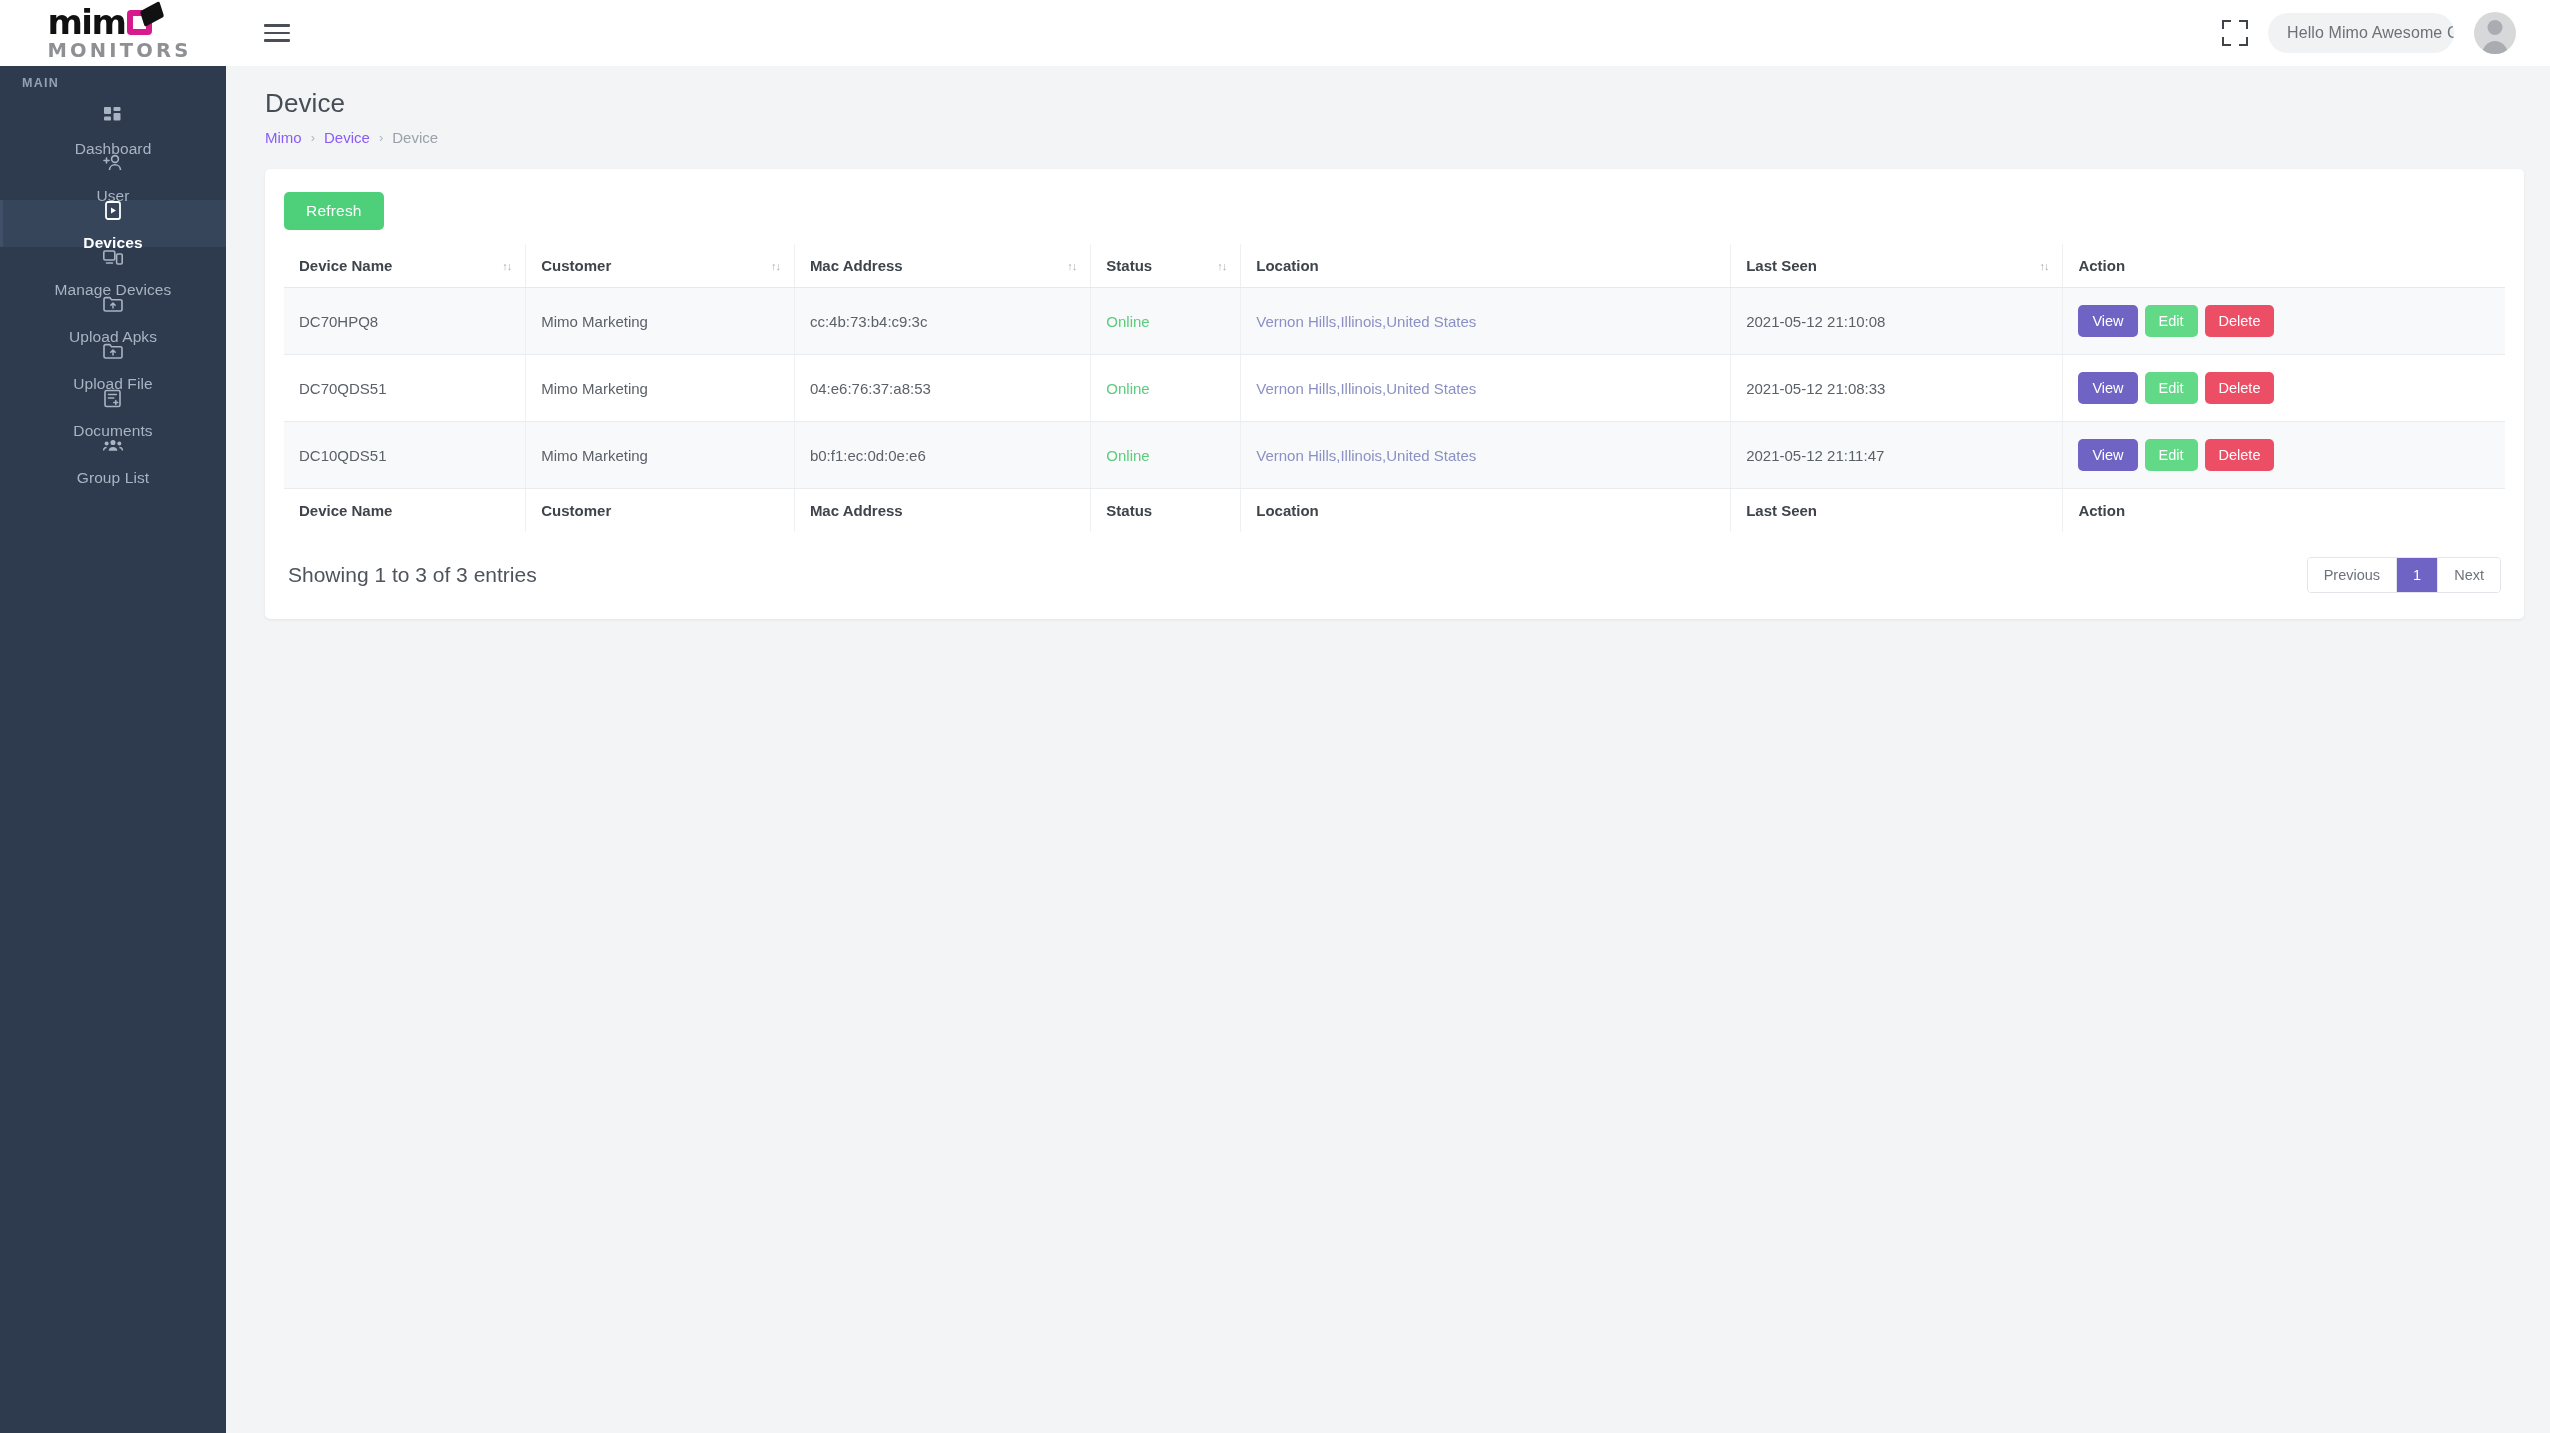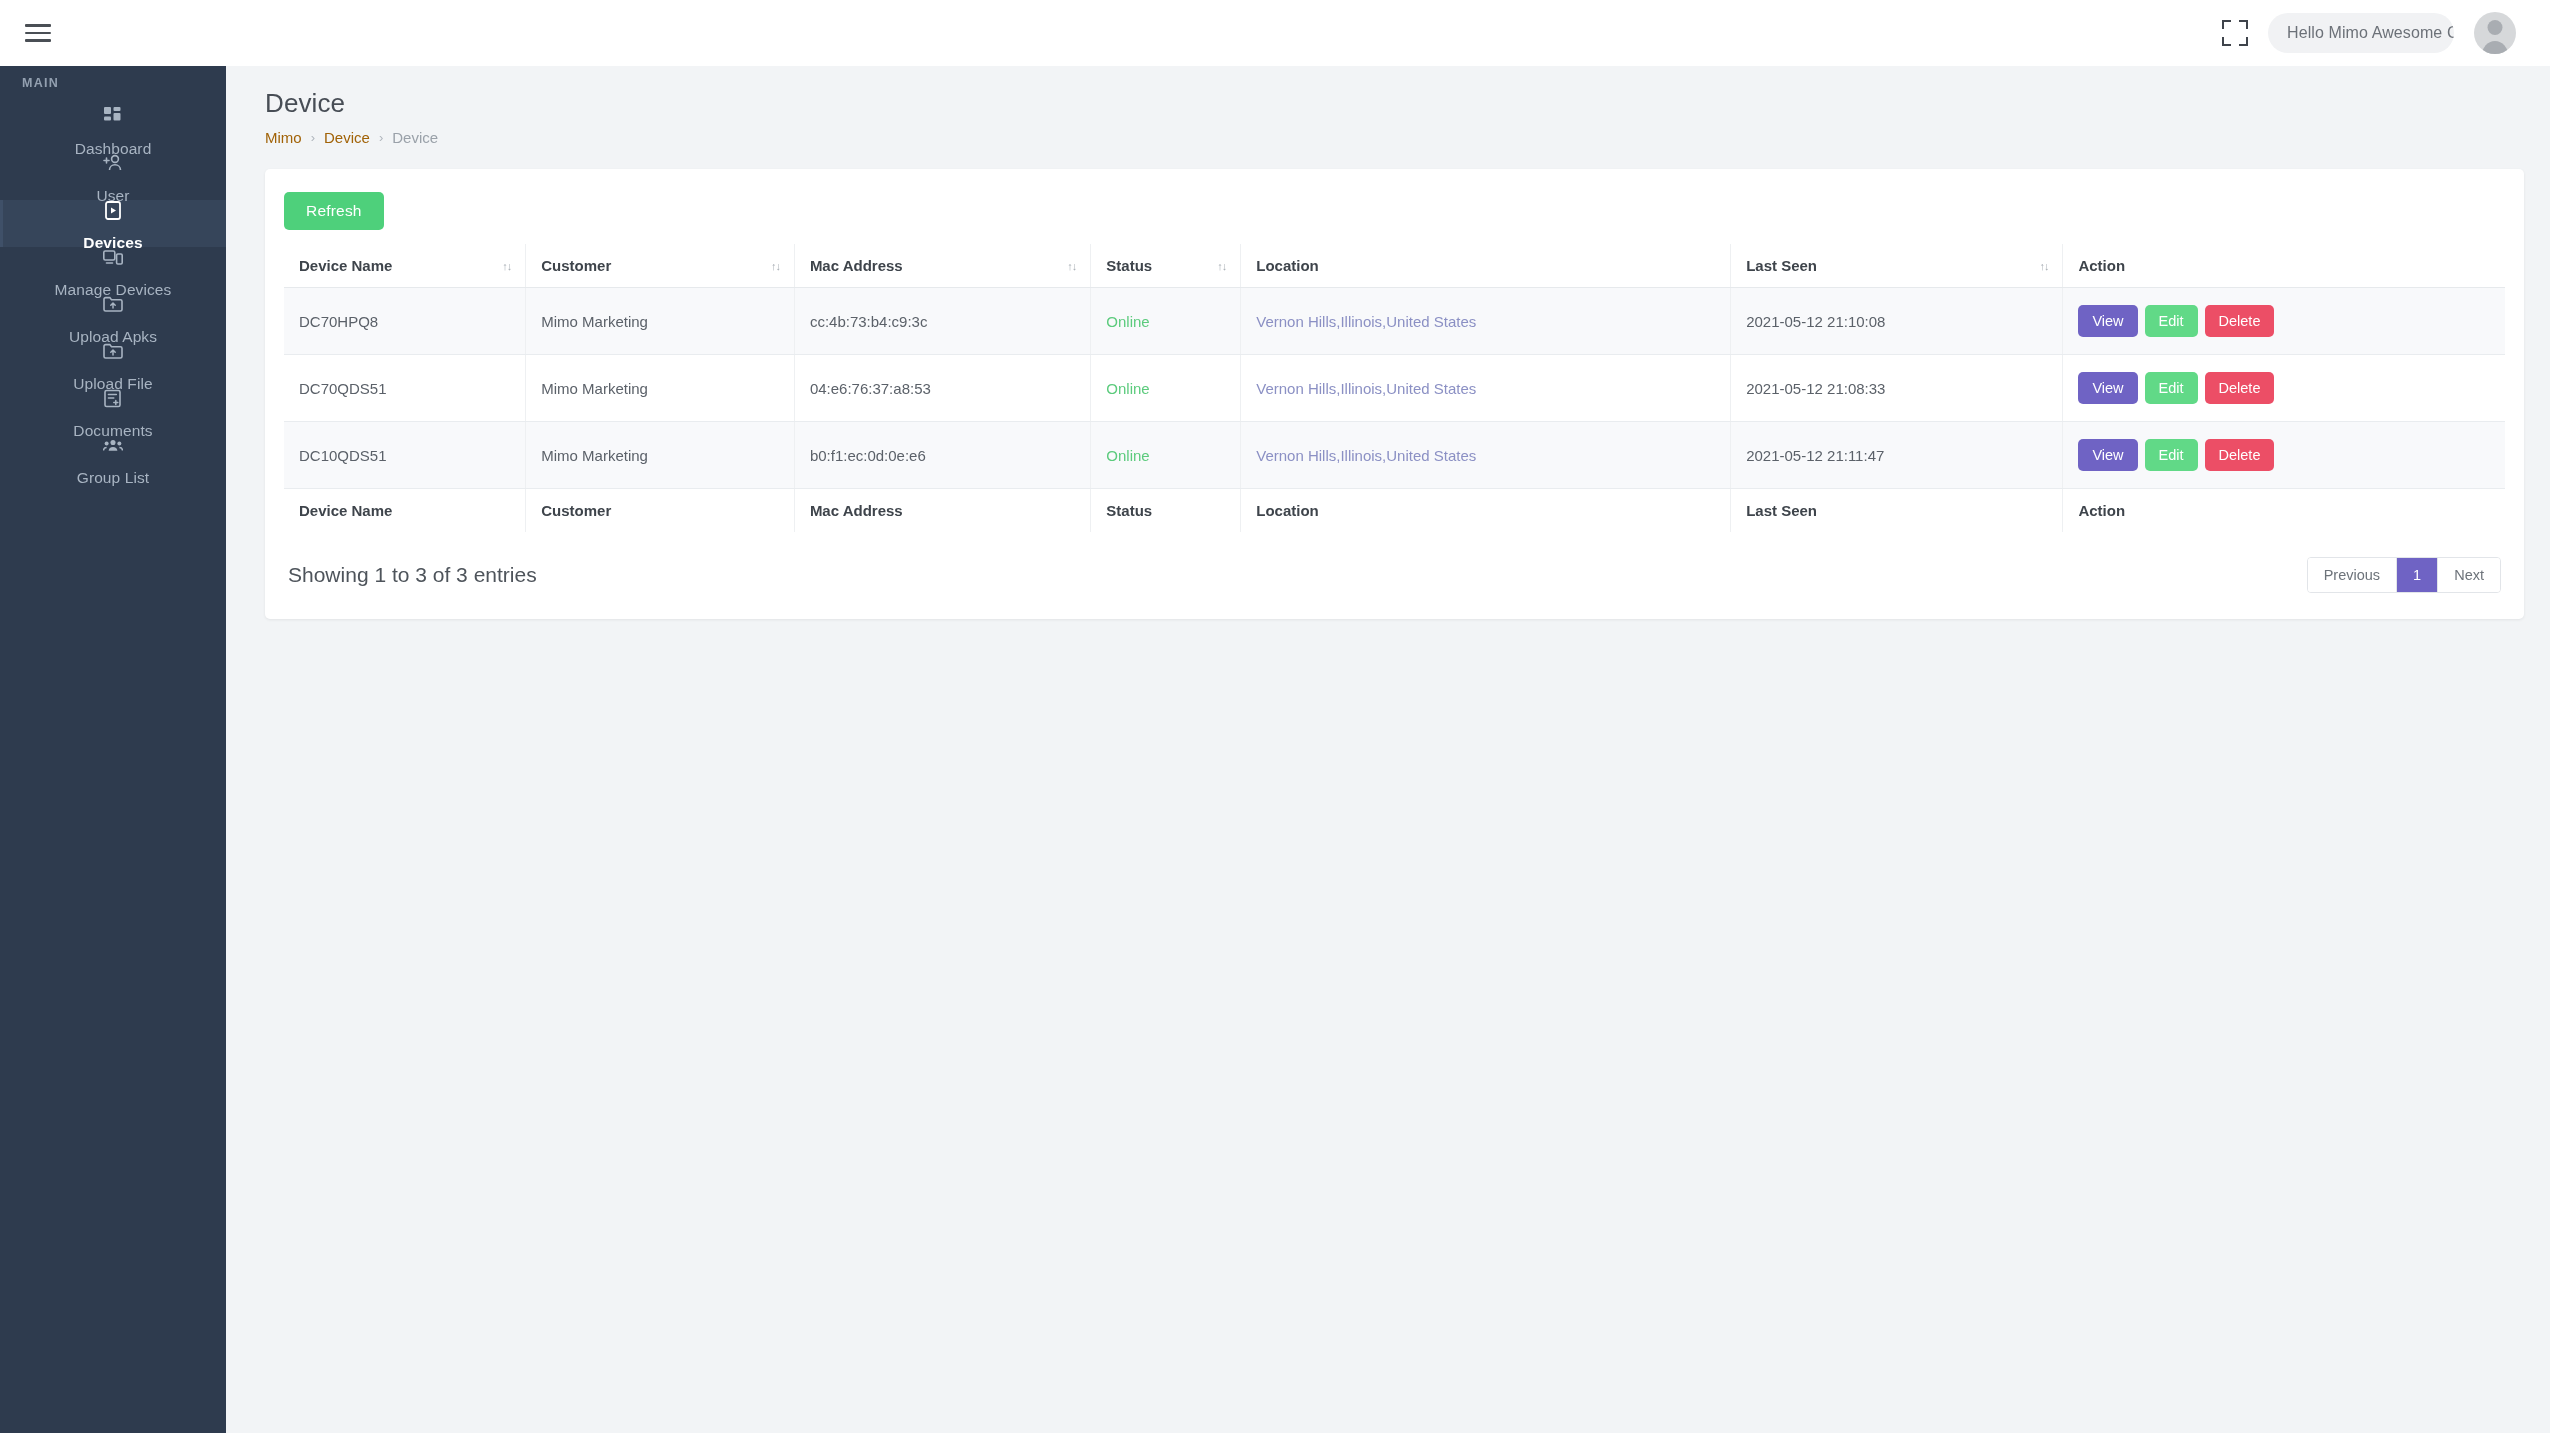--- a/index.html
+++ b/index.html
@@ -211,21 +211,21 @@
     font-weight: 400;
     letter-spacing: 0.1px;
   }
   .breadcrumb {
     display: flex;
     align-items: center;
     gap: 9px;
     margin-top: 10px;
     font-size: 15px;
   }
-  .crumb { color: #a16207; }
+  .crumb { color: #8b5cf6; }
   .crumb.last { color: #9aa1a9; }
   .crumb-sep { color: #b0b6bd; font-size: 13px; }
 
   .card {
     margin: 23px 26px 0 26px;
     background: #ffffff;
     border-radius: 5px;
     box-shadow: 0 1px 3px rgba(0,0,0,0.07);
     padding: 23px 19px 26px 19px;
     position: relative;
@@ -380,20 +380,31 @@
   .page-btn:last-child { border-right: none; }
   .page-btn.current {
     background: #6f63c4;
     color: #ffffff;
   }
 </style>
 </head>
 <body>
 
 <div class="topbar">
+  <div class="logo-zone">
+    <div class="logo">
+      <div class="logo-row1">
+        <span class="logo-mi">mim</span>
+        <span class="logo-o">
+          <span class="logo-tag"></span>
+        </span>
+      </div>
+      <div class="logo-row2">MONITORS</div>
+    </div>
+  </div>
 
   <div class="hamburger">
     <span></span>
     <span></span>
     <span></span>
   </div>
 
   <div class="topbar-right">
     <div class="expand-icon">
       <i class="tl"></i>

